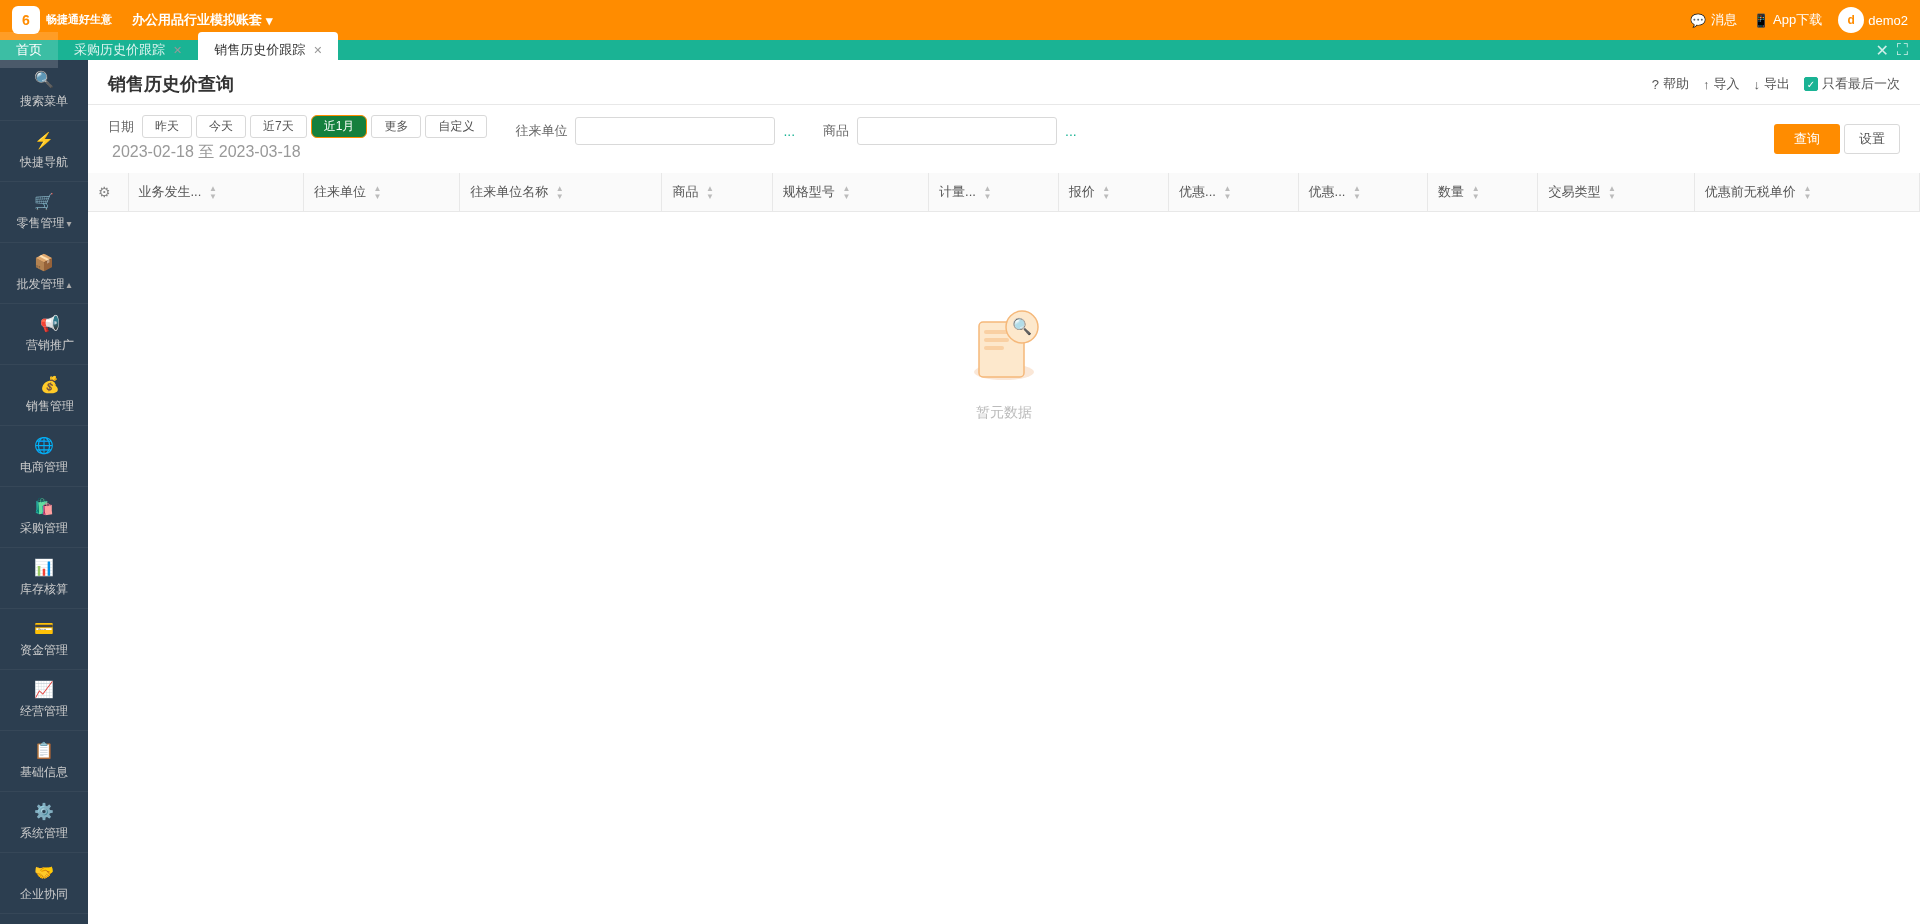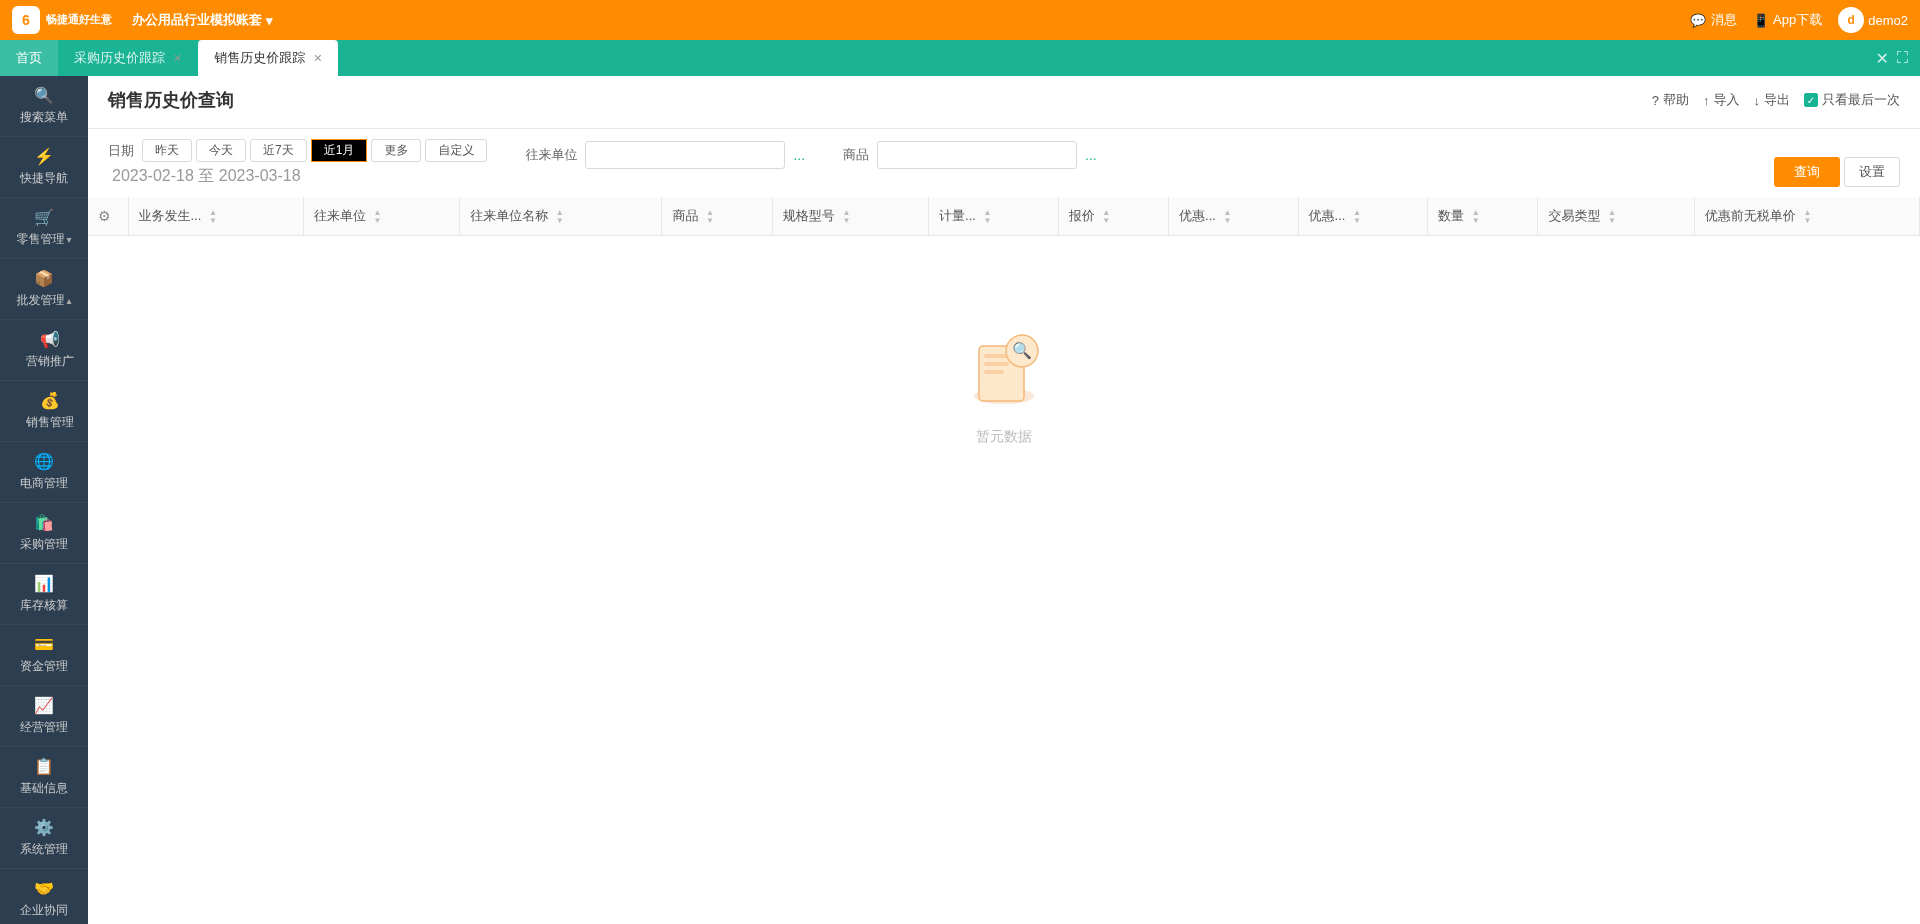--- a/index.html
+++ b/index.html
@@ -73,21 +73,21 @@
       display: flex;
       align-items: center;
       justify-content: center;
       color: #ff8c00;
       font-size: 12px;
       font-weight: bold;
     }
 
     
     .tab-bar {
-      height: 36px;
+      height: 20px;
       background: #1ab394;
       display: flex;
       align-items: center;
       padding: 9px 0;
       flex-shrink: 0;
     }
     .tab-item {
       height: 36px;
       display: flex;
       align-items: center;
@@ -187,21 +187,21 @@
       flex: 1;
       display: flex;
       flex-direction: column;
       overflow: hidden;
       background: #f5f5f5;
     }
 
     
     .page-header {
       background: white;
-      padding: 12px 20px 8px;
+      padding: 12px 20px 0;
       border-bottom: 1px solid #e8e8e8;
     }
     .page-title-row {
       display: flex;
       align-items: center;
       justify-content: space-between;
       padding-bottom: 8px;
     }
     .page-title {
       font-size: 18px;
@@ -259,24 +259,24 @@
     .date-btn {
       padding: 2px 12px;
       border: 1px solid #d9d9d9;
       border-radius: 3px;
       font-size: 12px;
       cursor: pointer;
       color: #555;
       background: white;
     }
     .date-btn.active {
-      background: #000000;
+      background: #15803d;
       border-color: #ff8c00;
       color: white;
-      border-radius: 0;
+      border-radius: 6px;
     }
     .date-range {
       font-size: 16px;
       color: #999;
       margin-left: 4px;
     }
     .filter-input {
       width: 200px;
       height: 28px;
       border: 1px solid #d9d9d9;
@@ -381,22 +381,22 @@
     ::-webkit-scrollbar { width: 6px; height: 6px; }
     ::-webkit-scrollbar-track { background: #f1f1f1; }
     ::-webkit-scrollbar-thumb { background: #ccc; border-radius: 3px; }
 
     .filter-section {
       padding: 10px 20px;
       background: white;
     }
     .filter-row {
       display: flex;
-      align-items: flex-end;
-      gap: 38px;
+      align-items: center;
+      gap: 28px;
     }
     .filter-col {
       display: flex;
       flex-direction: column;
       gap: 4px;
     }
     .btn-row {
       display: flex;
       flex-direction: row;
       gap: 4px;

